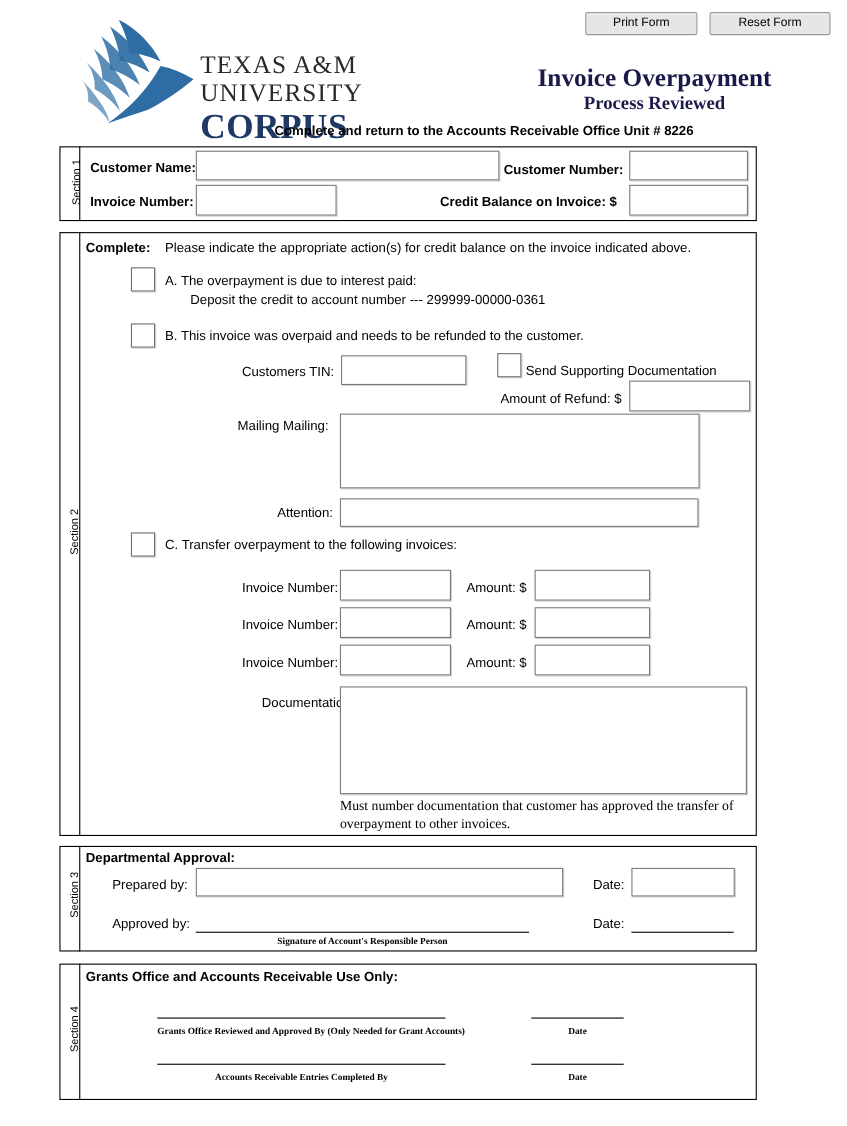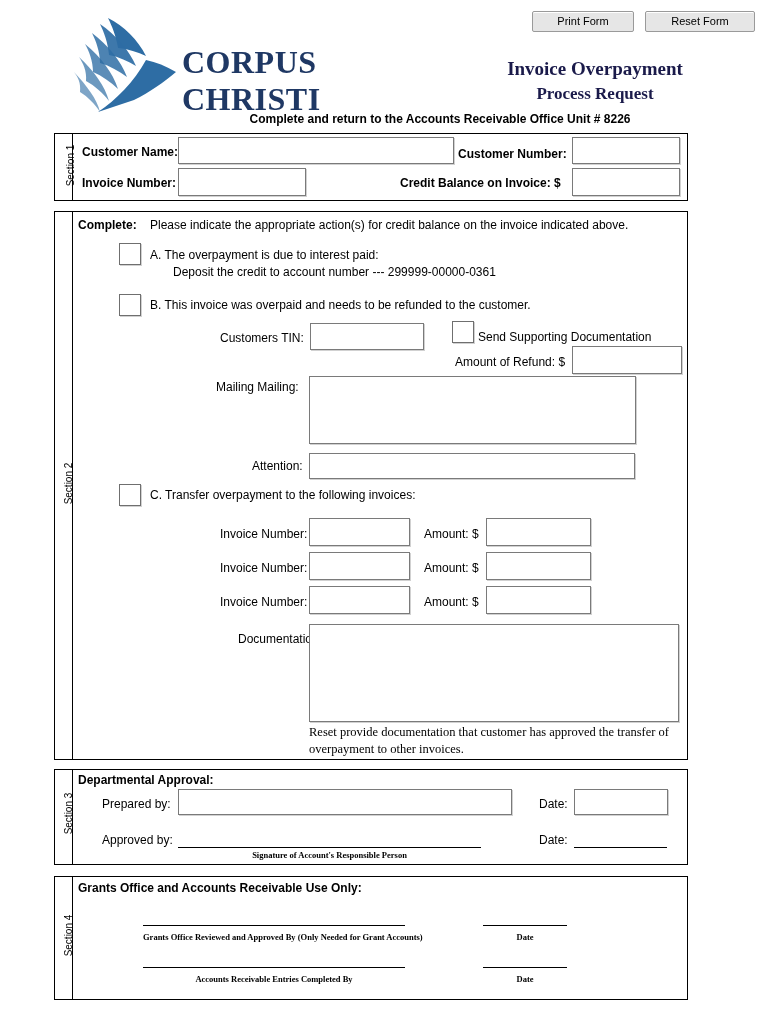--- a/index.html
+++ b/index.html
@@ -40,21 +40,21 @@
   }
   .logo-line2{
     font-family:"Liberation Serif", serif;
     font-size:32px;letter-spacing:0.5px;color:#1f3864;font-weight:700;
     margin-top:-2px;
   }
 
   
   .title1{
     position:absolute;left:430px;top:58px;width:330px;text-align:center;
-    font-family:"Liberation Serif", serif;font-weight:700;font-size:19px;color:#1a1a4a;
+    font-family:"Liberation Serif", serif;font-weight:700;font-size:23px;color:#1a1a4a;
   }
   .title2{
     position:absolute;left:430px;top:84px;width:330px;text-align:center;
     font-family:"Liberation Serif", serif;font-weight:700;font-size:17px;color:#1a1a4a;
   }
   .subtitle{
     position:absolute;left:120px;top:112px;width:640px;text-align:center;
     font-size:12px;font-weight:bold;color:#000;
   }
 
@@ -94,26 +94,27 @@
         <path d="M36 2 C52 10 66 24 74 40 C66 36 56 33 46 32 C44 20 40 10 36 2 Z"></path>
         <path d="M28 8 C44 19 57 34 64 50 C56 45 47 41 37 39 C36 27 32 16 28 8 Z" opacity="0.92"></path>
         <path d="M20 17 C36 29 49 45 55 61 C47 55 38 50 28 47 C28 36 24 25 20 17 Z" opacity="0.85"></path>
         <path d="M13 28 C29 41 41 57 46 73 C39 66 30 60 21 56 C21 45 17 35 13 28 Z" opacity="0.78"></path>
         <path d="M7 41 C22 55 33 70 37 85 C31 77 23 70 14 65 C15 55 11 47 7 41 Z" opacity="0.7"></path>
         <path d="M2 56 C15 70 25 83 28 96 C23 88 16 81 8 76 C9 67 6 61 2 56 Z" opacity="0.62"></path>
         <path d="M74 44 C84 46 94 50 104 56 C92 66 78 76 62 84 C50 88 38 92 26 96 C44 84 62 66 74 44 Z"></path>
       </g>
     </svg>
     <div class="logo-text">
+      <div class="logo-line1">TEXAS A&amp;M UNIVERSITY</div>
       <div class="logo-line2">CORPUS CHRISTI</div>
     </div>
   </div>
 
   <div class="title1">Invoice Overpayment</div>
-  <div class="title2">Process Request</div>
+  <div class="title2">Process Reviewed</div>
   <div class="subtitle">Complete and return to the Accounts Receivable Office Unit # 8226</div>
 
   <div class="sec-box" style="left:54px;top:133px;width:634px;height:68px;"></div>
   <div class="sec-label" style="left:40px;top:160px;width:60px;">Section 1</div>
   <div class="rule" style="left:72px;top:133px;width:0;height:68px;border-left:1px solid #000;border-bottom:none;"></div>
 
   <div class="lbl lbl-b" style="left:82px;top:145px;">Customer Name:</div>
   <div class="field" style="left:178px;top:137px;width:276px;height:27px;"></div>
   <div class="lbl lbl-b" style="left:458px;top:147px;text-align:right;">Customer Number:</div>
   <div class="field" style="left:572px;top:137px;width:108px;height:27px;"></div>
@@ -166,21 +167,21 @@
   <div class="field" style="left:486px;top:552px;width:105px;height:28px;"></div>
 
   <div class="lbl" style="left:220px;top:595px;">Invoice Number:</div>
   <div class="field" style="left:309px;top:586px;width:101px;height:28px;"></div>
   <div class="lbl" style="left:424px;top:595px;">Amount: $</div>
   <div class="field" style="left:486px;top:586px;width:105px;height:28px;"></div>
 
   <div class="lbl" style="left:238px;top:632px;">Documentation:</div>
   <div class="field" style="left:309px;top:624px;width:370px;height:98px;"></div>
 
-  <div class="lbl serif" style="left:309px;top:725px;font-size:12.5px;">Reset provide documentation that customer has approved the transfer of</div>
+  <div class="lbl serif" style="left:309px;top:725px;font-size:12.5px;">Must number documentation that customer has approved the transfer of</div>
   <div class="lbl serif" style="left:309px;top:742px;font-size:12.5px;">overpayment to other invoices.</div>
 
   <div class="sec-box" style="left:54px;top:769px;width:634px;height:96px;"></div>
   <div class="sec-label" style="left:38px;top:808px;width:60px;">Section 3</div>
   <div class="rule" style="left:72px;top:769px;width:0;height:96px;border-left:1px solid #000;border-bottom:none;"></div>
 
   <div class="lbl lbl-b" style="left:78px;top:773px;">Departmental Approval:</div>
 
   <div class="lbl" style="left:102px;top:797px;">Prepared by:</div>
   <div class="field" style="left:178px;top:789px;width:334px;height:26px;"></div>

